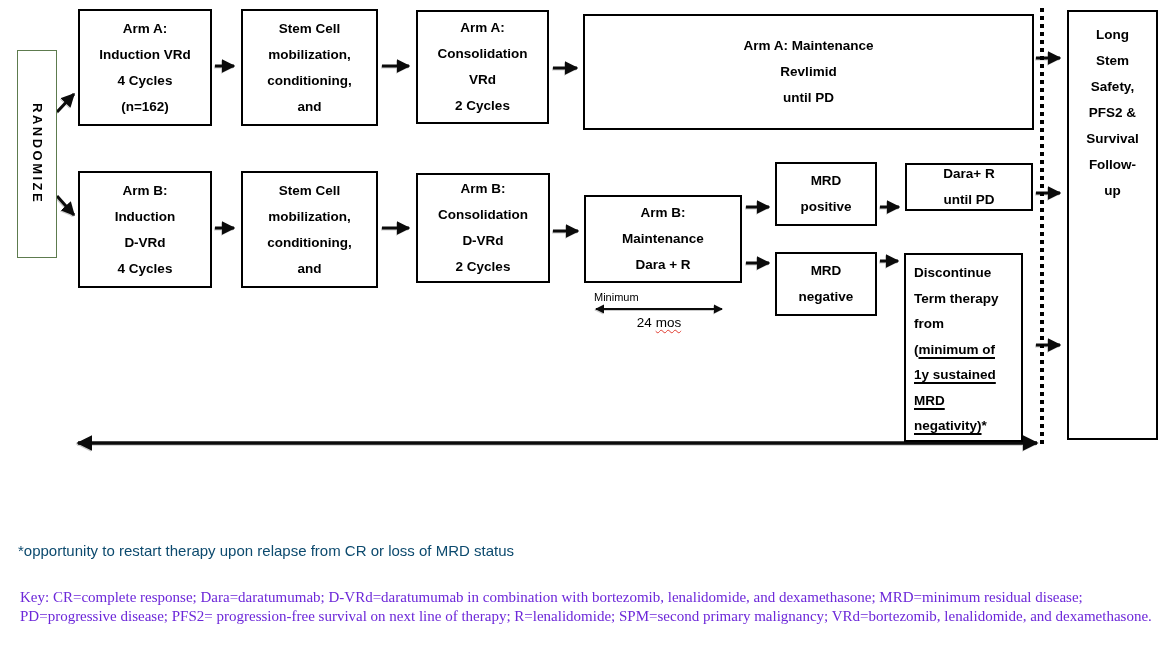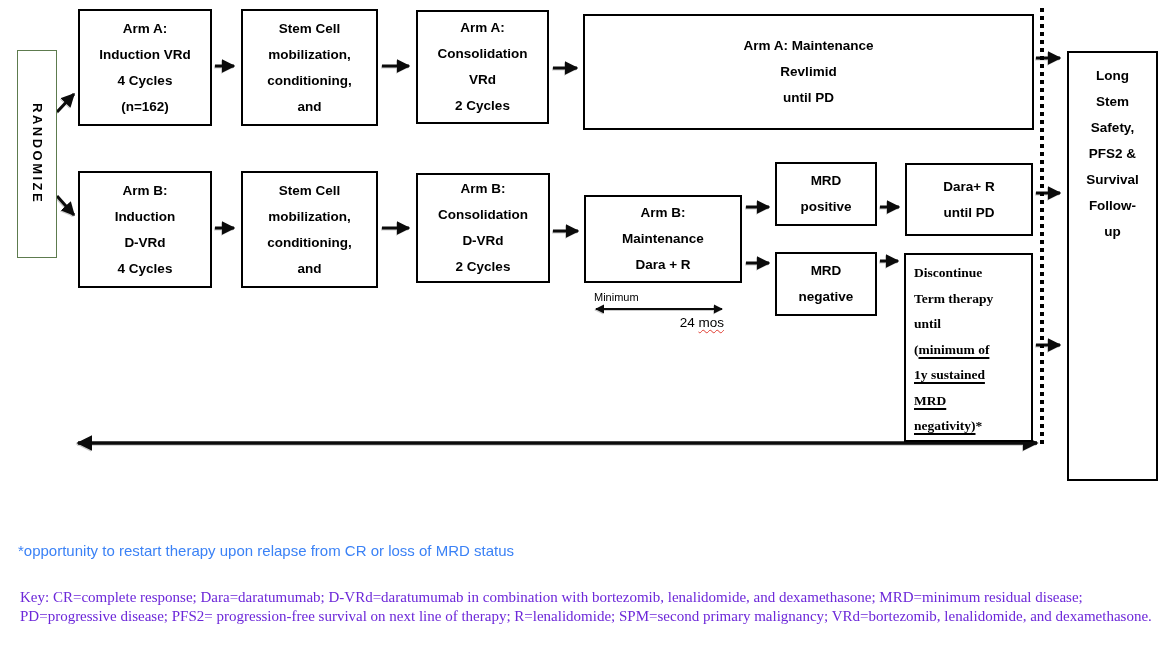--- a/index.html
+++ b/index.html
@@ -20,42 +20,42 @@
   #randomize .vtext{writing-mode:vertical-rl;font-weight:bold;font-size:13px;letter-spacing:2.5px;}
   #b-arm-a-induction{left:78px;top:9px;width:134px;height:117px;}
   #b-stem-cell-a{left:241px;top:9px;width:137px;height:117px;}
   #b-arm-a-consolidation{left:416px;top:10px;width:133px;height:114px;}
   #b-arm-a-maintenance{left:583px;top:14px;width:451px;height:116px;}
   #b-arm-b-induction{left:78px;top:171px;width:134px;height:117px;}
   #b-stem-cell-b{left:241px;top:171px;width:137px;height:117px;}
   #b-arm-b-consolidation{left:416px;top:173px;width:134px;height:110px;}
   #b-arm-b-maintenance{left:584px;top:195px;width:158px;height:88px;}
   #b-mrd-positive{left:775px;top:162px;width:102px;height:64px;}
-  #b-dara-r-until-pd{left:905px;top:163px;width:128px;height:73px;}
+  #b-dara-r-until-pd{left:905px;top:163px;width:128px;height:48px;}
   #b-mrd-negative{left:775px;top:252px;width:102px;height:64px;}
-  #b-discontinue{left:904px;top:253px;width:129px;height:189px;
+  #b-discontinue{left:904px;top:253px;width:119px;height:189px;
     justify-content:flex-start;align-items:flex-start;text-align:left;
-    padding:5px 18px 0 8px;line-height:25.5px;font-family:Liberation Serif, serif;}
-  #b-long-term{left:1067px;top:10px;width:91px;height:430px;justify-content:flex-start;padding-top:10px;margin-top:41px;}
+    padding:5px 18px 0 8px;line-height:25.5px;}
+  #b-long-term{left:1067px;top:10px;width:91px;height:430px;justify-content:flex-start;padding-top:10px;}
 
   #dotted-line{
     position:absolute;left:1040px;top:8px;width:4px;height:436px;
     background:repeating-linear-gradient(to bottom,#000 0 4px,transparent 4px 8px);
   }
 
   .lbl{position:absolute;white-space:nowrap;}
   #min-label{left:594px;top:291px;width:130px;font-size:11px;}
-  #duration-label{left:594px;top:315px;width:130px;text-align:right;font-size:13.5px;}
+  #duration-label{left:594px;top:315px;width:130px;text-align:center;font-size:13.5px;}
   #duration-label .squiggle{
     text-decoration-line:underline;text-decoration-style:wavy;
     text-decoration-thickness:1px;text-underline-offset:2px;
   }
   #pfs-label{left:430px;top:451px;width:300px;text-align:center;font-weight:bold;font-size:17.5px;letter-spacing:.2px;}
 
-  #footnote{position:absolute;left:18px;top:542px;font-size:15px;color:#3b82f6;}
+  #footnote{position:absolute;left:18px;top:542px;font-size:15px;color:#0c4a6e;}
   #key-text{
     position:absolute;left:20px;top:588px;width:1142px;
     font-family:"Liberation Serif",serif;font-size:15px;line-height:19px;color:#6d28d9;
   }
 
   #arrow-layer{position:absolute;left:0;top:0;width:1175px;height:648px;pointer-events:none;}
   #arrow-layer line{stroke:#0b0b0b;}
   .shadowed{filter:drop-shadow(-1px 1.5px 0 rgba(140,140,140,.45));}
 </style>
 </head>
@@ -150,21 +150,21 @@
       <div class="line">Dara+ R</div>
       <div class="line">until PD</div>
     </div>
   <div class="box" id="b-mrd-negative">
       <div class="line">MRD</div>
       <div class="line">negative</div>
     </div>
   <div class="box" id="b-discontinue">
       <div class="line">Discontinue</div>
       <div class="line">Term therapy</div>
-      <div class="line">until</div>
+      <div class="line">from</div>
       <div class="line">(<span class="u">minimum of</span></div>
       <div class="line"><span class="u">1y sustained</span></div>
       <div class="line"><span class="u">MRD</span></div>
       <div class="line"><span class="u">negativity)</span>*</div>
     </div>
 
   <div id="dotted-line"></div>
   <div class="box" id="b-long-term">
       <div class="line">Long</div>
       <div class="line">Stem</div>

